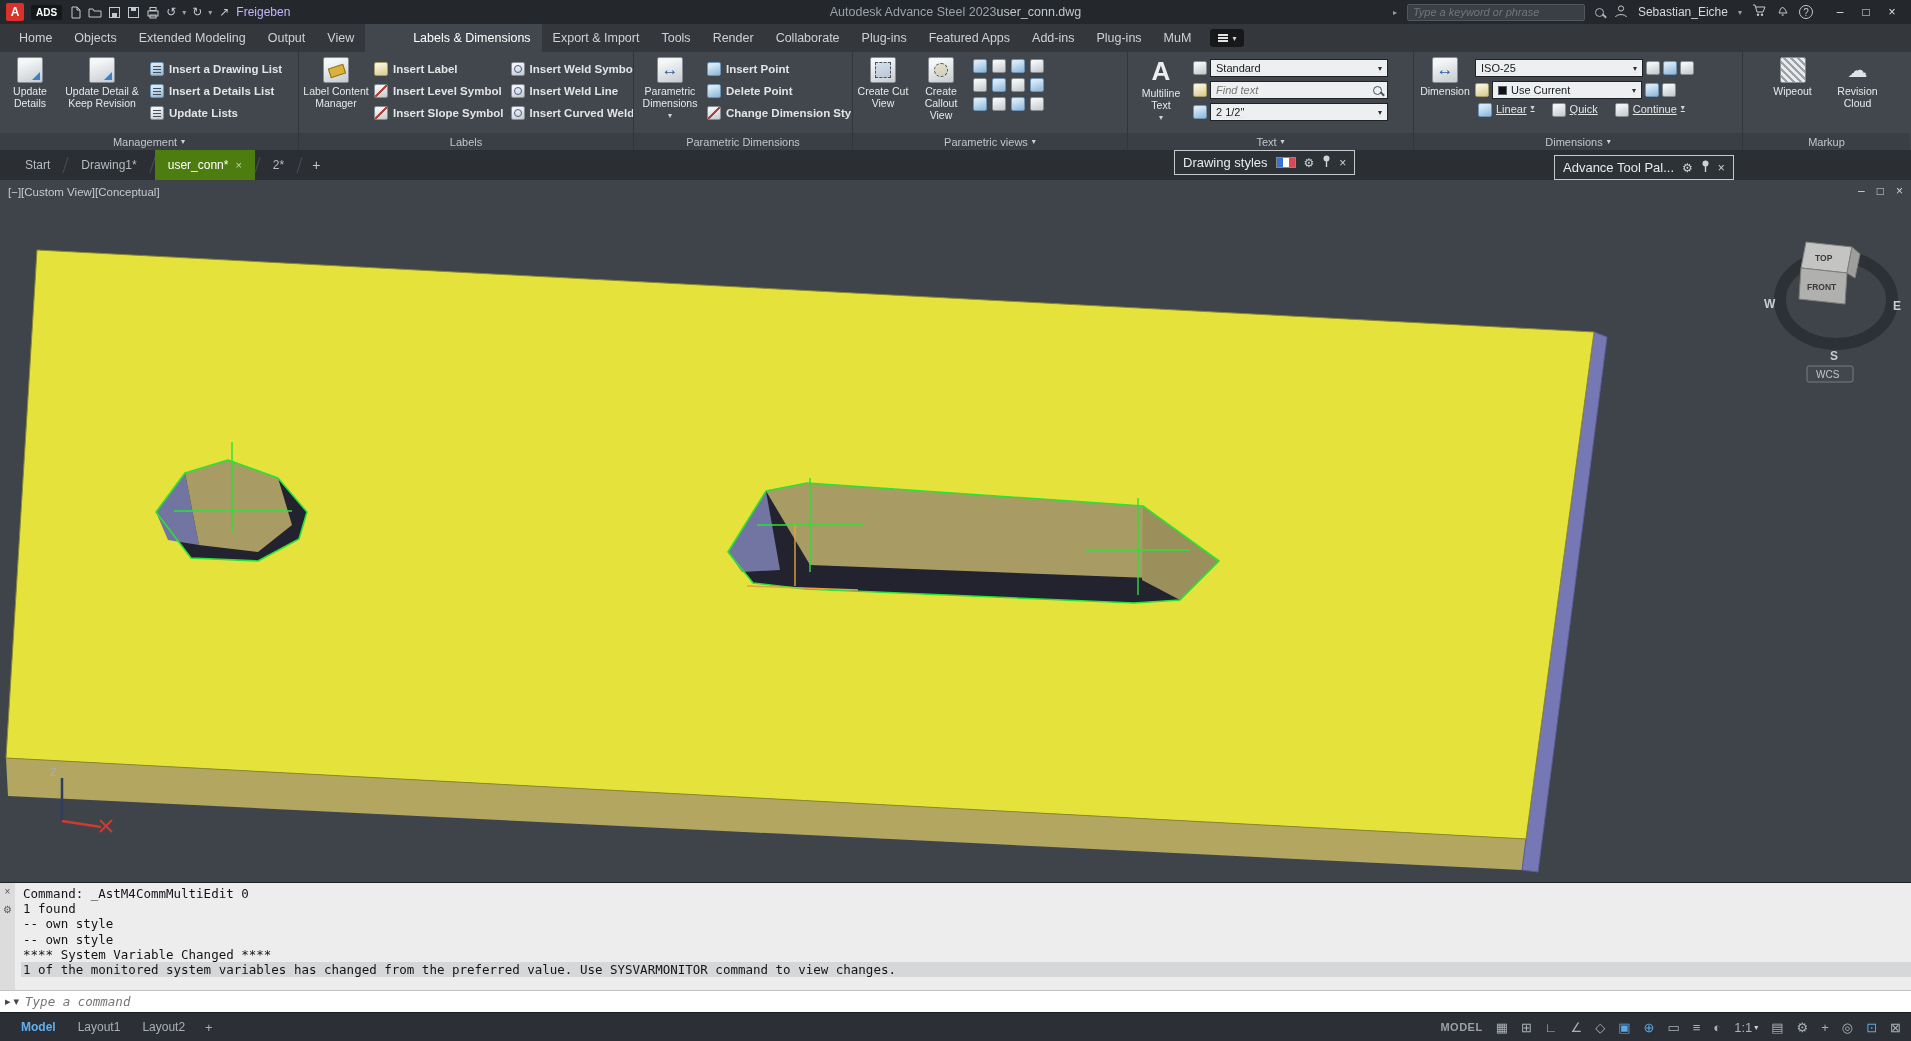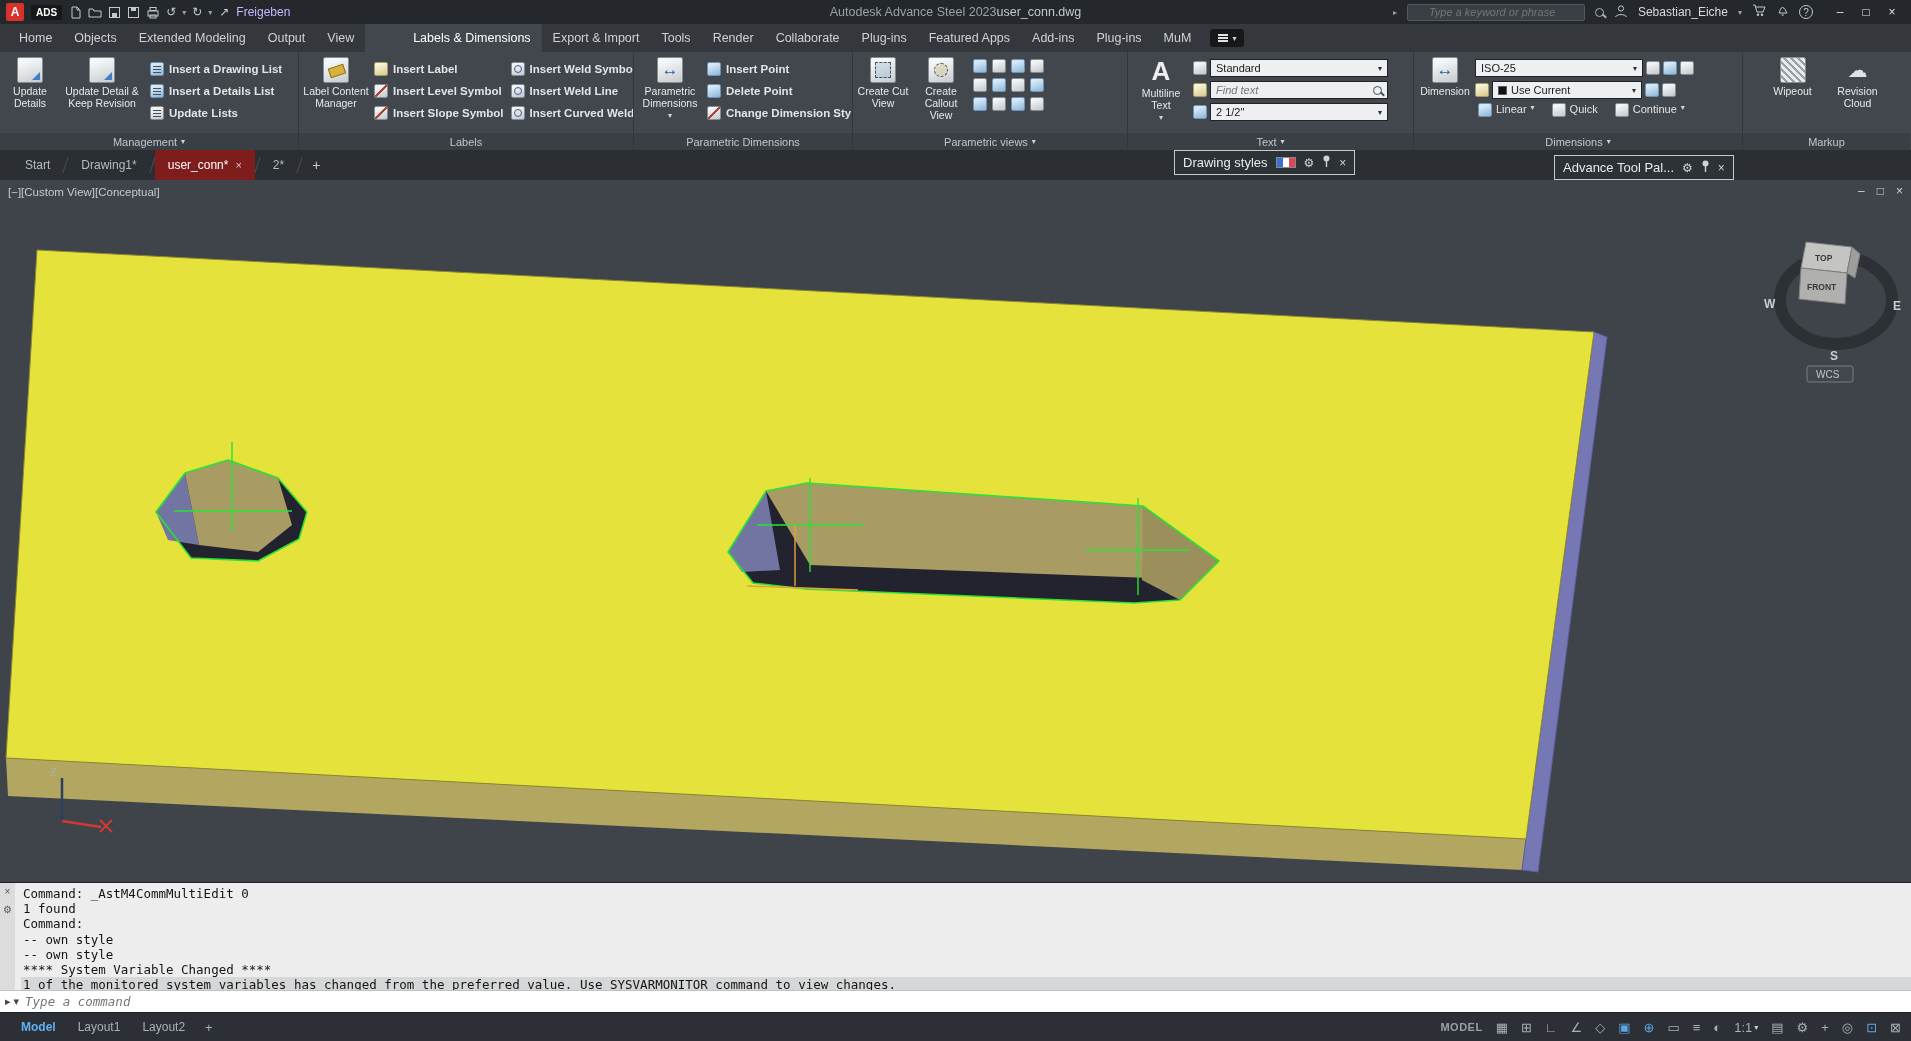--- a/index.html
+++ b/index.html
@@ -11,21 +11,21 @@
   .titlebar { height:24px; background:#24282c; display:flex; align-items:center; gap:7px; padding:0 6px; color:#c9ced2; font-size:12px; position:relative; flex:none; }
   .logo { width:18px; height:18px; background:#d8322a; color:#fff; font-weight:bold; font-size:12px; display:flex; align-items:center; justify-content:center; border-radius:2px; }
   .ads-chip { background:#15181a; color:#fff; font-weight:bold; font-size:10px; padding:2px 5px; border-radius:2px; }
   .qa { display:flex; align-items:center; gap:6px; }
   .qa svg { display:block; }
   .tbglyph { font-size:12px; color:#c3c9ce; }
   .tinycaret { font-size:8px; color:#9aa0a6; }
   .tb-center { position:absolute; left:50%; transform:translateX(-50%); display:flex; font-size:12.5px; color:#9ba1a7; white-space:nowrap; }
   .tb-center .doc { color:#c2c7cc; }
   .tb-right { margin-left:auto; display:flex; align-items:center; gap:10px; }
-  .searchbox { display:flex; align-items:center; gap:4px; background:#3a3f45; border:1px solid #53585e; border-radius:2px; height:17px; width:178px; padding:0 21px; }
+  .searchbox { display:flex; align-items:center; gap:4px; background:#3a3f45; border:1px solid #53585e; border-radius:2px; height:17px; width:178px; padding:0 5px; }
   .searchbox input { flex:1; background:transparent; border:0; outline:0; font:italic 11px "Liberation Sans", sans-serif; color:#aab0b6; min-width:0; }
   .mag { width:9px; height:9px; border:1.5px solid #aab0b6; border-radius:50%; position:relative; flex:none; }
   .mag::after { content:""; position:absolute; width:5px; height:1.5px; background:#aab0b6; transform:rotate(45deg); right:-4px; bottom:-1px; }
   .helpdot { width:14px; height:14px; border:1.5px solid #c3c9ce; border-radius:50%; display:flex; align-items:center; justify-content:center; font-size:10px; color:#c3c9ce; }
   .winbtns { display:flex; gap:0; margin-left:4px; }
   .winbtn { width:26px; text-align:center; color:#dfe3e6; font-size:12px; }
 
   
   .tabbar { height:28px; background:#34383d; display:flex; align-items:stretch; color:#ced2d6; font-size:12.5px; padding-left:8px; flex:none; }
   .rtab { padding:0 11px; display:flex; align-items:center; white-space:nowrap; }
@@ -52,35 +52,35 @@
   .ic24 { width:26px; height:26px; border:1px solid #868c92; border-radius:2px; background:linear-gradient(160deg,#f4f6f7 20%,#c6cbcf); position:relative; flex:none; }
   .ic24.sheet::after { content:""; position:absolute; right:2px; bottom:2px; border-left:8px solid transparent; border-bottom:8px solid #3f7fc4; }
   .ic24.stripes { background:repeating-linear-gradient(45deg,#e8eaec 0 3px,#9aa0a6 3px 5px); }
   .ic24.cut::after { content:""; position:absolute; inset:4px; border:1px dashed #47525c; background:rgba(120,160,200,.25); }
   .ic24.callout::after { content:""; position:absolute; inset:5px; border:1px dashed #47525c; border-radius:50%; background:rgba(200,180,110,.3); }
   .ic24.tag::after { content:""; position:absolute; left:5px; top:8px; width:14px; height:8px; background:#d8b23a; border:1px solid #8d7220; transform:rotate(-18deg); }
   .dimglyph { font-size:17px; line-height:24px; color:#e8eaec; }
   .bigA { font-size:26px; font-weight:bold; line-height:28px; color:#eceef0; }
   .cloudglyph { font-size:20px; line-height:26px; color:#dfe3e6; }
   .pvgrid { display:grid; grid-template-columns:repeat(4,17px); grid-auto-rows:17px; gap:2px; padding-top:5px; }
-  .trow,.drow { display:flex; align-items:center; gap:3px; }
+  .trow,.drow { display:flex; align-items:center; gap:3px;text-decoration:underline; }
   .tcol,.dcol { display:flex; flex-direction:column; gap:4px; padding-top:5px; }
   .combo { height:18px; background:#edeff0; border:1px solid #1f2326; display:flex; align-items:center; gap:4px; padding:0 5px; color:#17191b; font-size:11px; }
   .combo .car { margin-left:auto; font-size:8px; color:#2a2e32; }
   .swatch { width:9px; height:9px; background:#101214; border:1px solid #5a5f64; flex:none; }
   .findbox { height:18px; width:178px; background:#edeff0; border:1px solid #1f2326; display:flex; align-items:center; gap:4px; padding:0 5px; }
   .findbox input { flex:1; border:0; background:transparent; outline:0; font:italic 11px "Liberation Sans", sans-serif; color:#6a7076; min-width:0; }
   .mag.dark { border-color:#45505a; } .mag.dark::after { background:#45505a; }
   .minibtn { display:flex; align-items:flex-start; gap:4px; font-size:11px; color:#e2e4e6; padding:0 3px; height:18px; }
   .vsep { width:1px; background:#32363b; margin:2px 2px; }
 
   
   .filetabs { height:30px; background:#2b2f34; display:flex; align-items:stretch; color:#b6bbc0; font-size:12px; padding-left:12px; flex:none; }
   .ftab { display:flex; align-items:center; gap:7px; padding:0 13px; white-space:nowrap; }
-  .ftab.active { background:#7f1d1d; color:#fff; }
+  .ftab.active { background:#4d7c0f; color:#fff; }
   .fsep { width:1px; background:#4a4f55; transform:skewX(-18deg); margin:7px 2px; }
   .fclose { font-size:11px; color:#c8ccd0; }
   .fplus { display:flex; align-items:center; padding:0 10px; font-size:14px; color:#c8ccd0; }
 
   
   .viewport { flex:1; position:relative; background:#3f444b; overflow:hidden; }
   .scene { position:absolute; inset:0; }
   .vp-controls { position:absolute; top:6px; left:8px; color:#c6cacd; font-size:11.5px; z-index:5; }
   .vp-winbtns { position:absolute; top:4px; right:8px; color:#cfd3d6; z-index:5; display:flex; gap:12px; font-size:12px; }
 
@@ -536,21 +536,20 @@
 
   <div class="cmdwrap">
     <div class="cmdhist">
       <div class="cmdgutter">
         <span>×</span>
         <span>⚙</span>
       </div>
       <div class="cmdlines">
         <div class="cmdline">Command: _AstM4CommMultiEdit 0</div>
         <div class="cmdline">1 found</div>
-        <div class="cmdline">Command:</div>
         <div class="cmdline">-- own style</div>
         <div class="cmdline">-- own style</div>
         <div class="cmdline">**** System Variable Changed ****</div>
         <div class="cmdline hl">1 of the monitored system variables has changed from the preferred value. Use SYSVARMONITOR command to view changes.</div>
       </div>
     </div>
     <div class="cmdinput">
       <span class="cmdchip">
         <span>▸</span>
         <span>▾</span>

